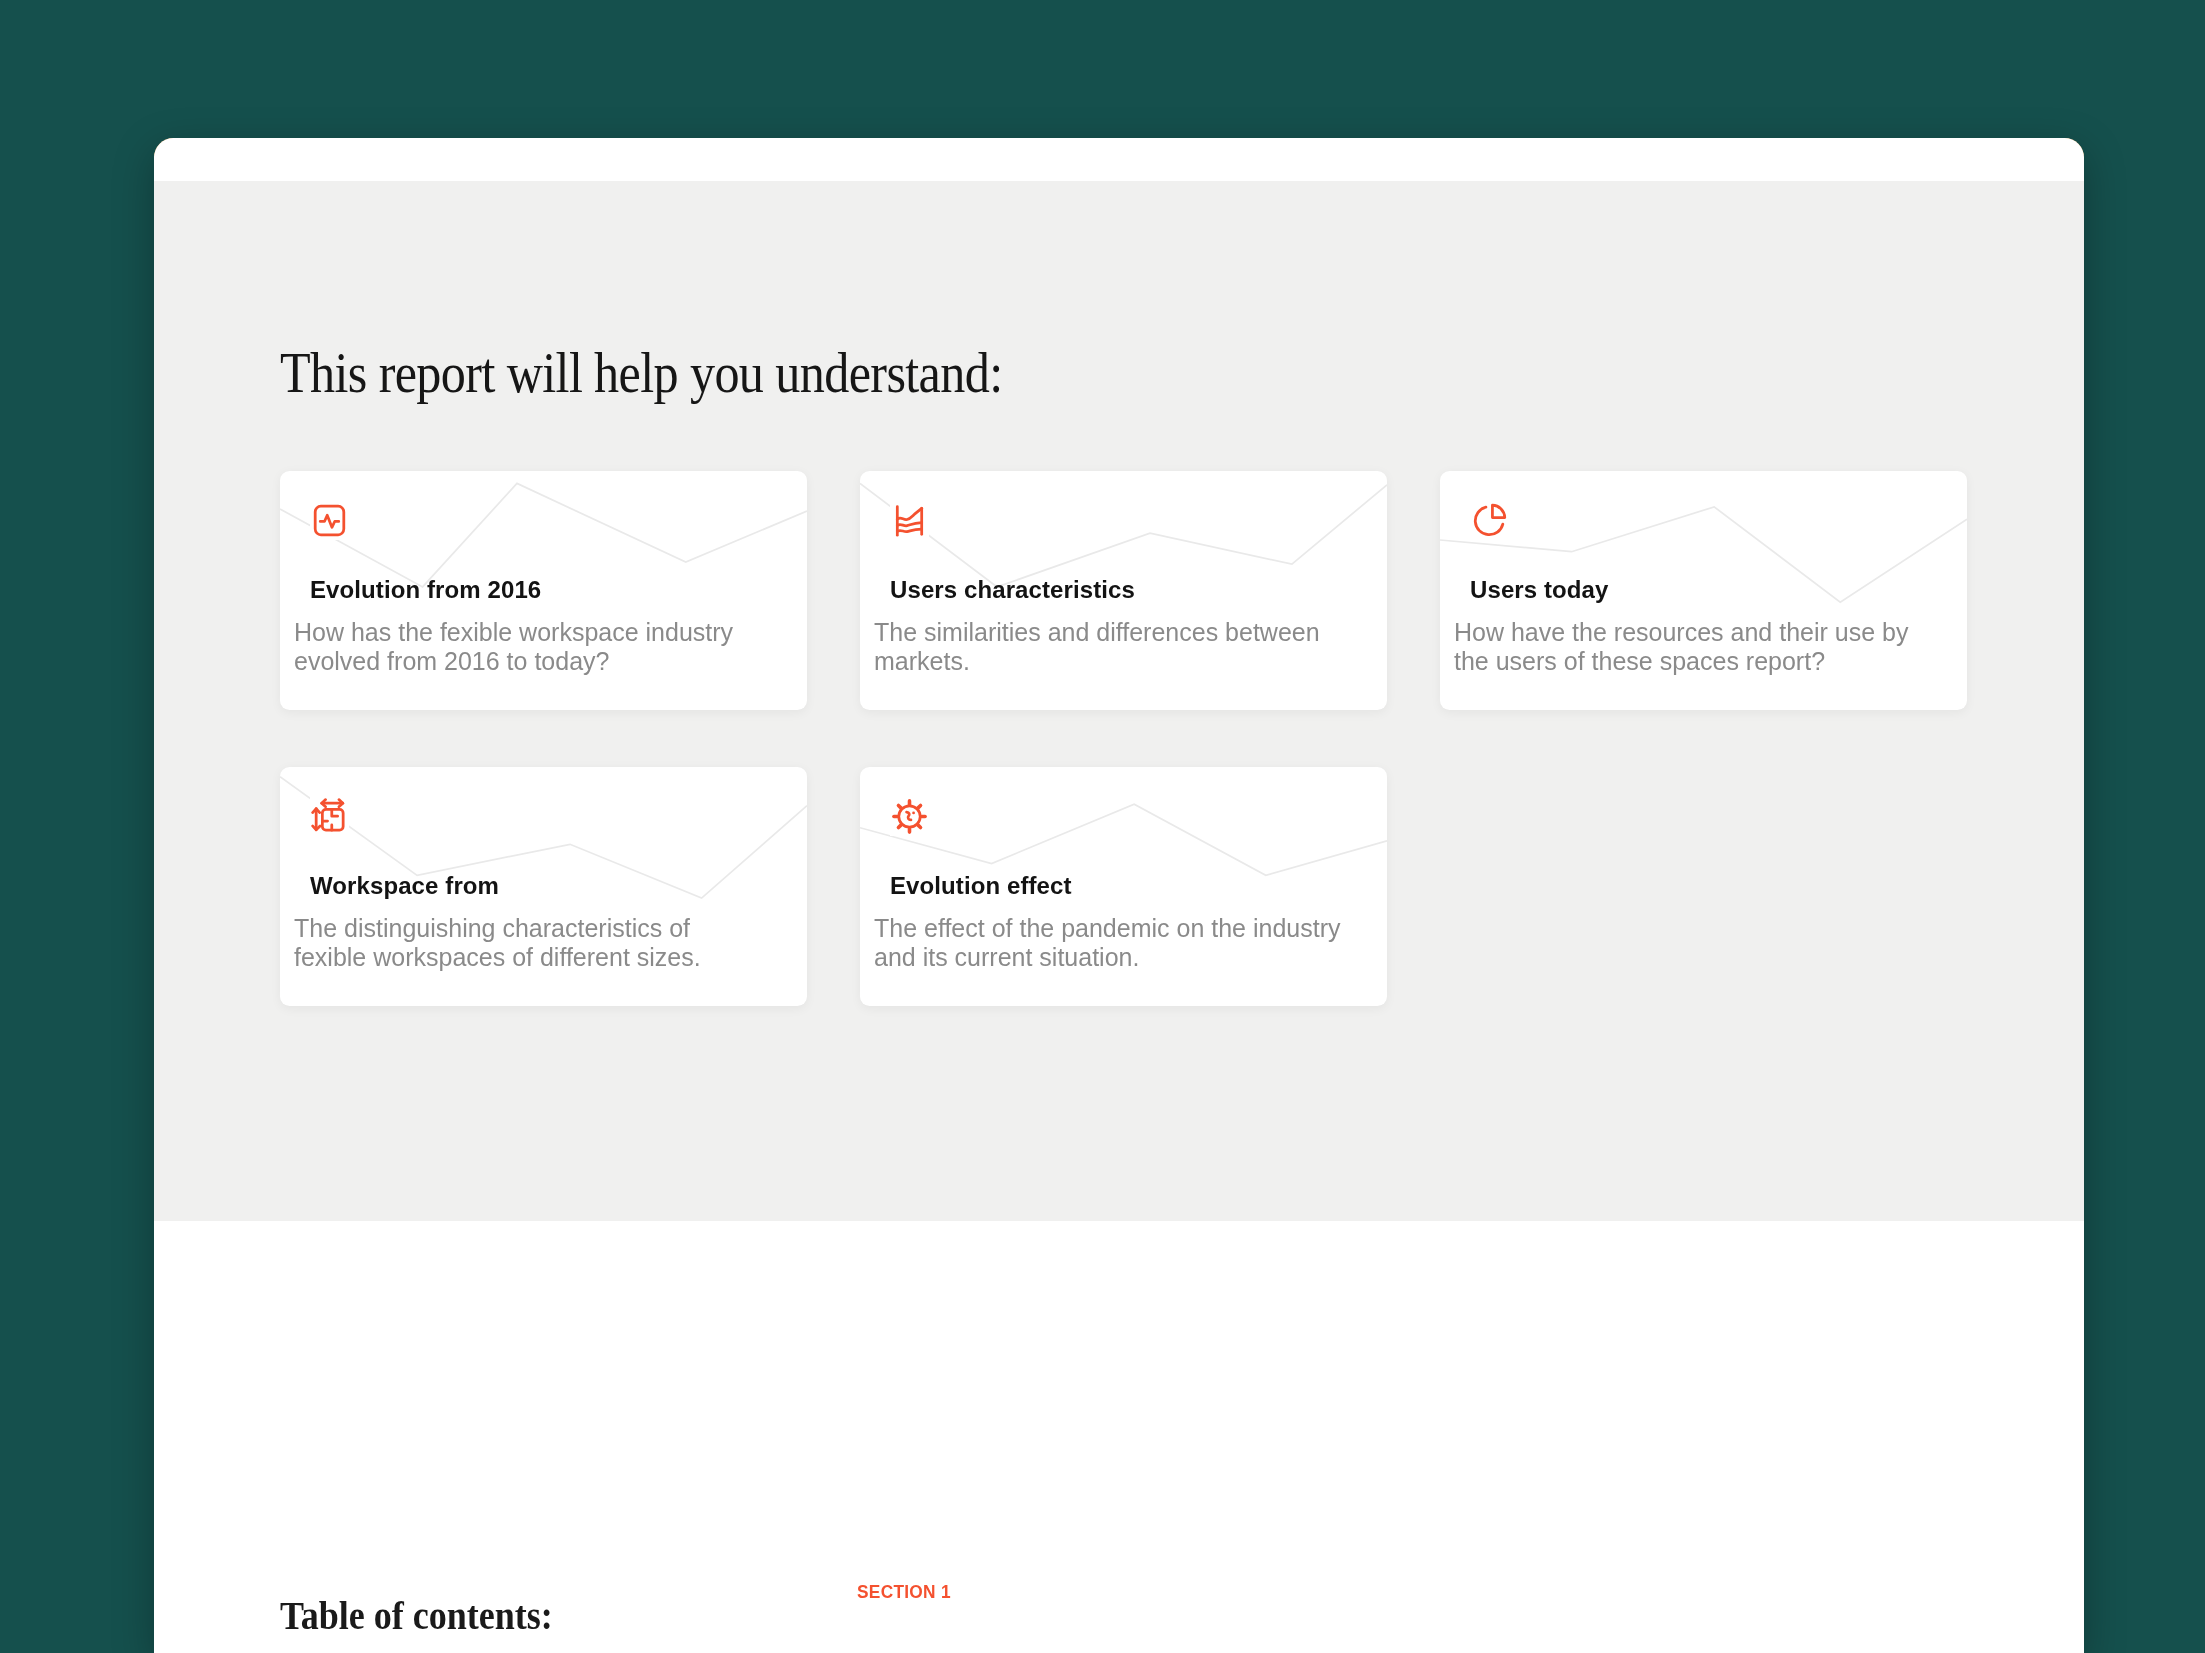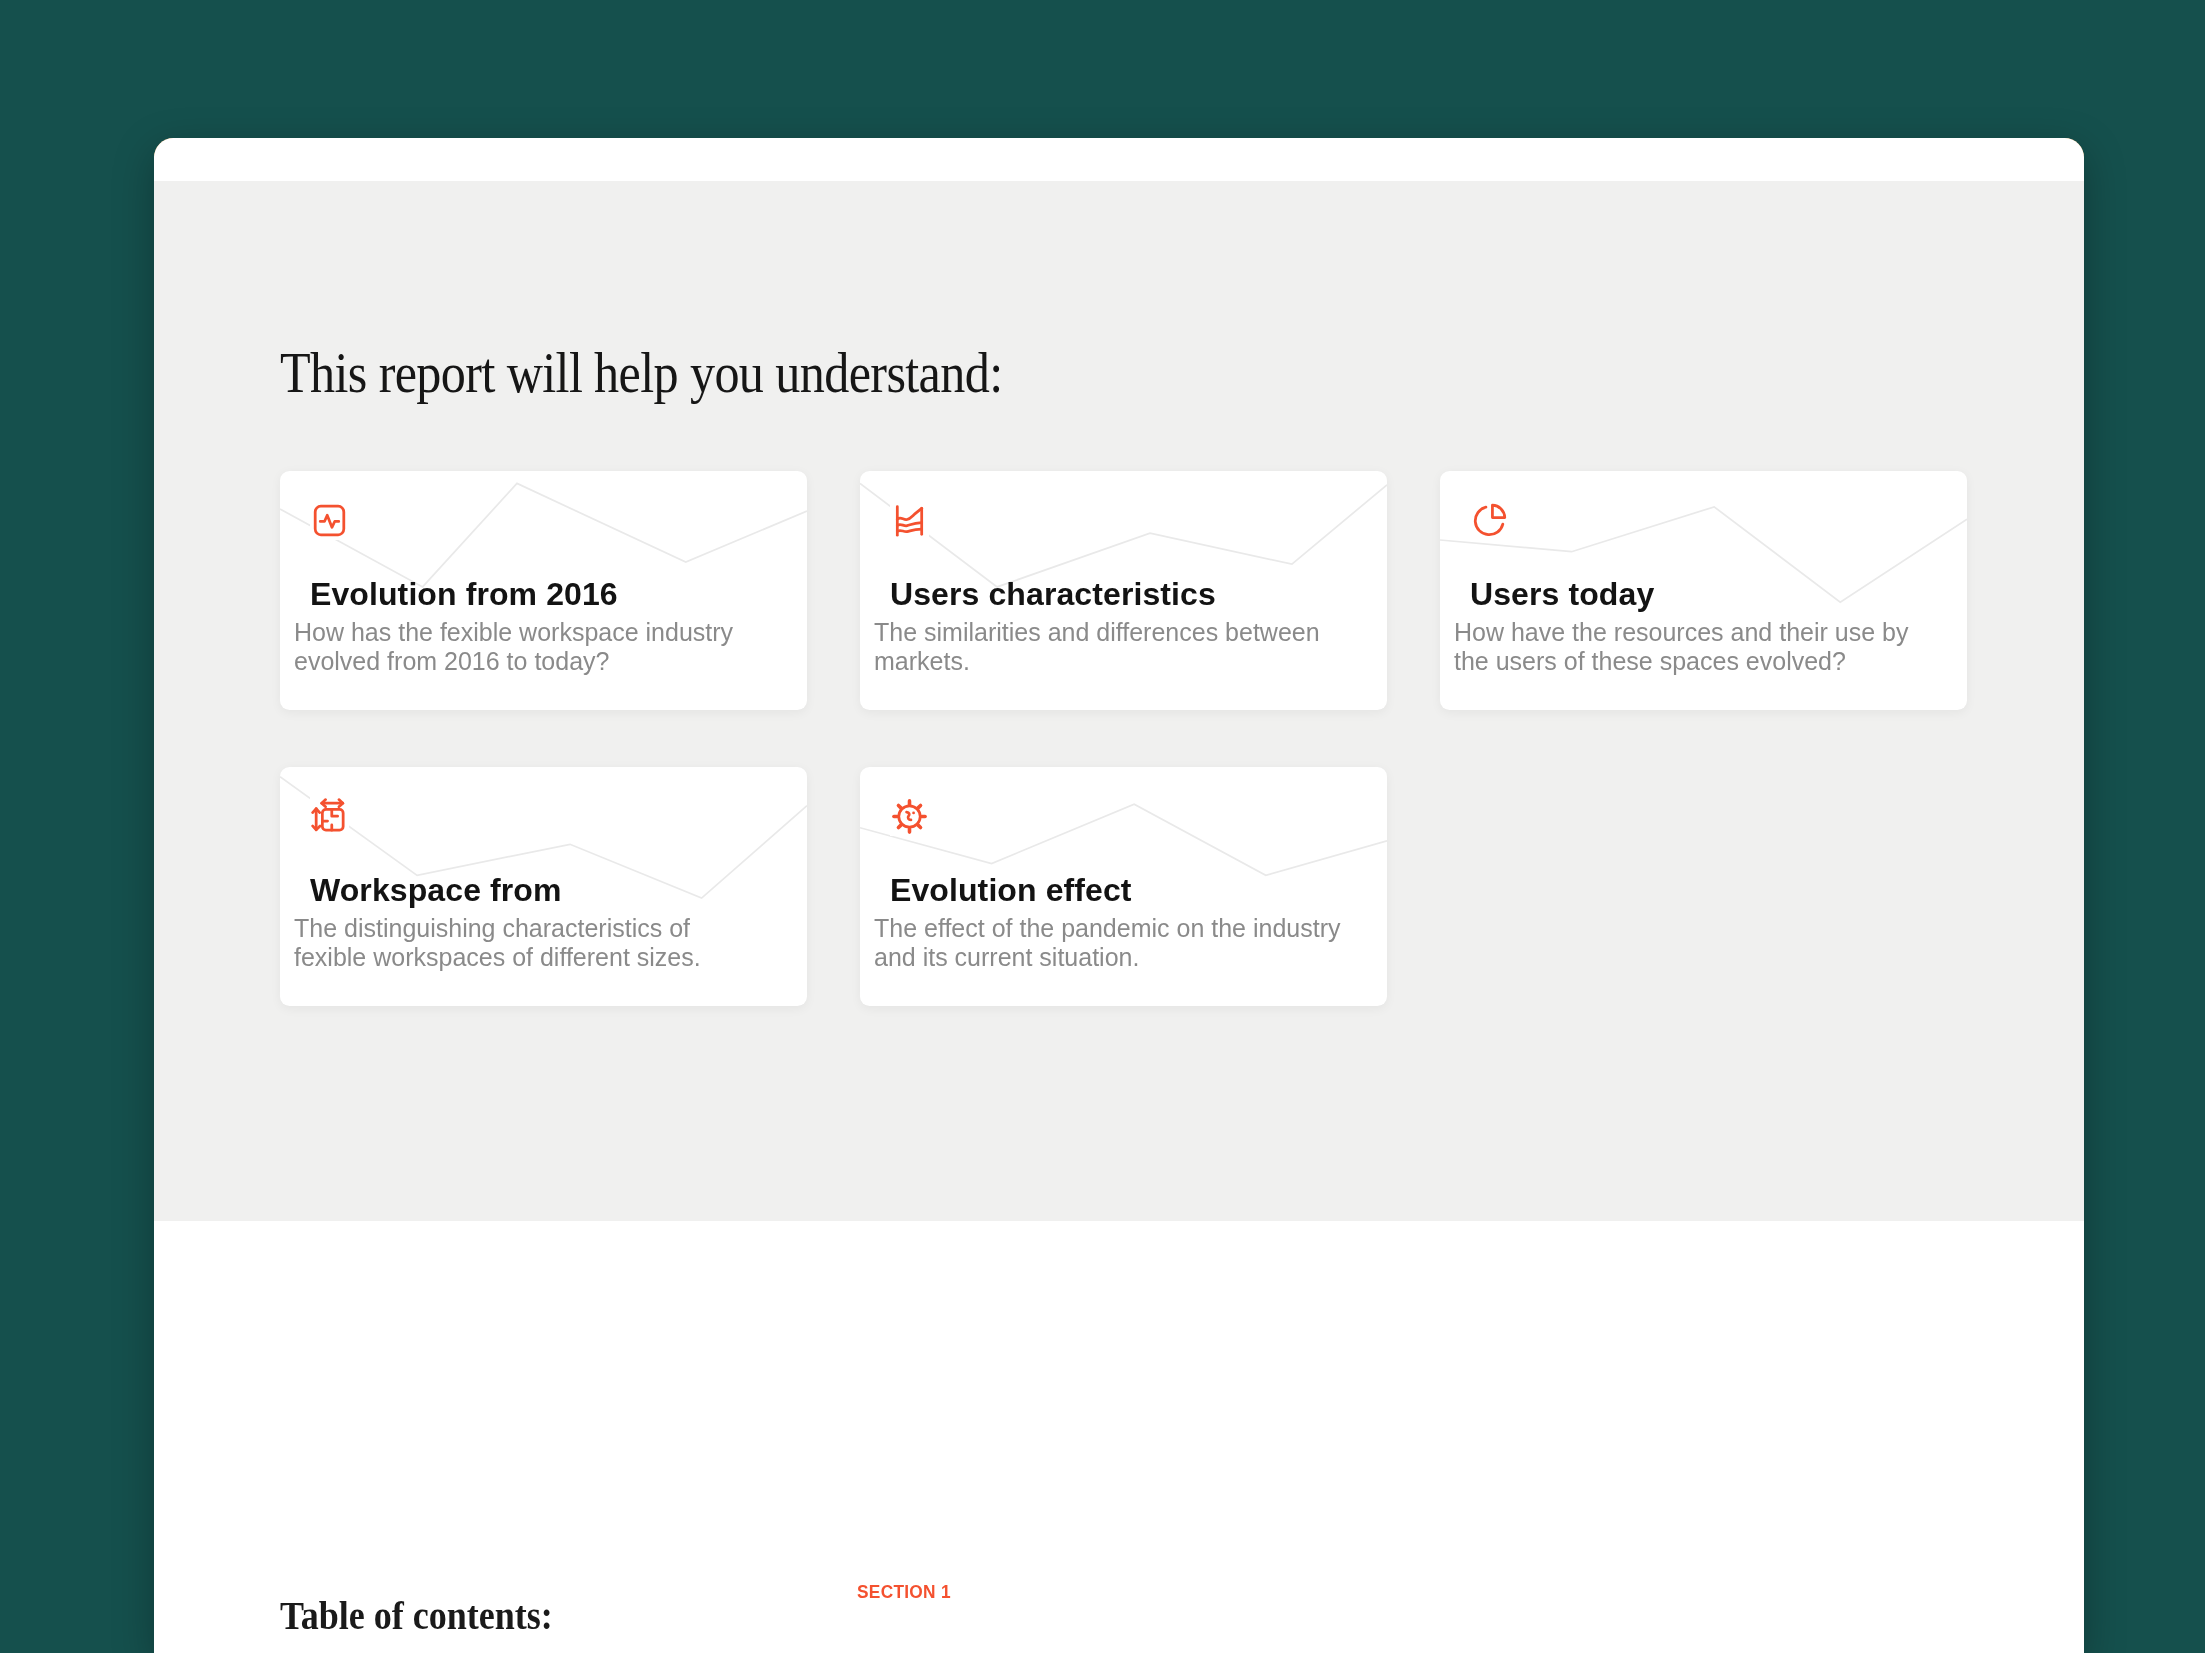--- a/index.html
+++ b/index.html
@@ -41,21 +41,21 @@
   .sparkline polyline{fill:none;stroke:var(--line,#E9E9E9);stroke-width:2.5;}
   .card-icon{
     position:absolute;left:30px;top:30px;width:39px;height:39px;
     background:#ffffff;display:flex;align-items:center;justify-content:center;
   }
   .card-icon svg{width:39px;height:39px;}
   .card-icon svg *{fill:none;stroke:var(--accent,#F4512F);stroke-width:1.7;stroke-linecap:round;stroke-linejoin:round;}
   .card-icon svg .stud{stroke-width:2.2;}
   .card-title{
     position:absolute;left:30px;top:105px;
-    font-size:32px;font-weight:700;color:#131313;letter-spacing:0.1px;
+    font-size:24px;font-weight:700;color:#131313;letter-spacing:0.1px;
   }
   .card-desc{
     position:absolute;left:14px;top:147px;width:467px;
     font-size:25px;line-height:29px;color:#8A8A8A;font-weight:400;
   }
   .white-section{position:absolute;left:0;top:1083px;width:100%;height:433px;background:#ffffff;}
   .toc-heading{
     position:absolute;left:126px;top:338px;
     font-family:"Liberation Serif", serif;font-size:40px;color:#1a1a1a;
     white-space:nowrap;transform:scaleX(.9);transform-origin:left top;
@@ -118,21 +118,21 @@
         <svg class="sparkline" viewBox="0 0 765 200" preserveAspectRatio="none">
           <polyline points="0,100 191,117 398,52 581,190 765,70"></polyline>
         </svg>
         <div class="card-icon">
           <svg viewBox="0 0 24 24">
             <path d="M20.2 14.2A8.6 8.6 0 1 1 9.8 3.8"></path>
             <path d="M13.8 2.6a7.8 7.8 0 0 1 7.6 7.6h-7.6z"></path>
           </svg>
         </div>
         <div class="card-title">Users today</div>
-        <div class="card-desc">How have the resources and their use by the users of these spaces evolved?</div>
+        <div class="card-desc">How have the resources and their use by the users of these spaces report?</div>
       </div>
 
       <div class="card">
         <svg class="sparkline" viewBox="0 0 765 200" preserveAspectRatio="none">
           <polyline points="0,14 199,157 421,112 612,190 765,56"></polyline>
         </svg>
         <div class="card-icon">
           <svg viewBox="0 0 24 24">
             <path d="M7.2 3.8h13"></path>
             <path d="M9.6 1.6 7.2 3.8l2.4 2.2"></path>

